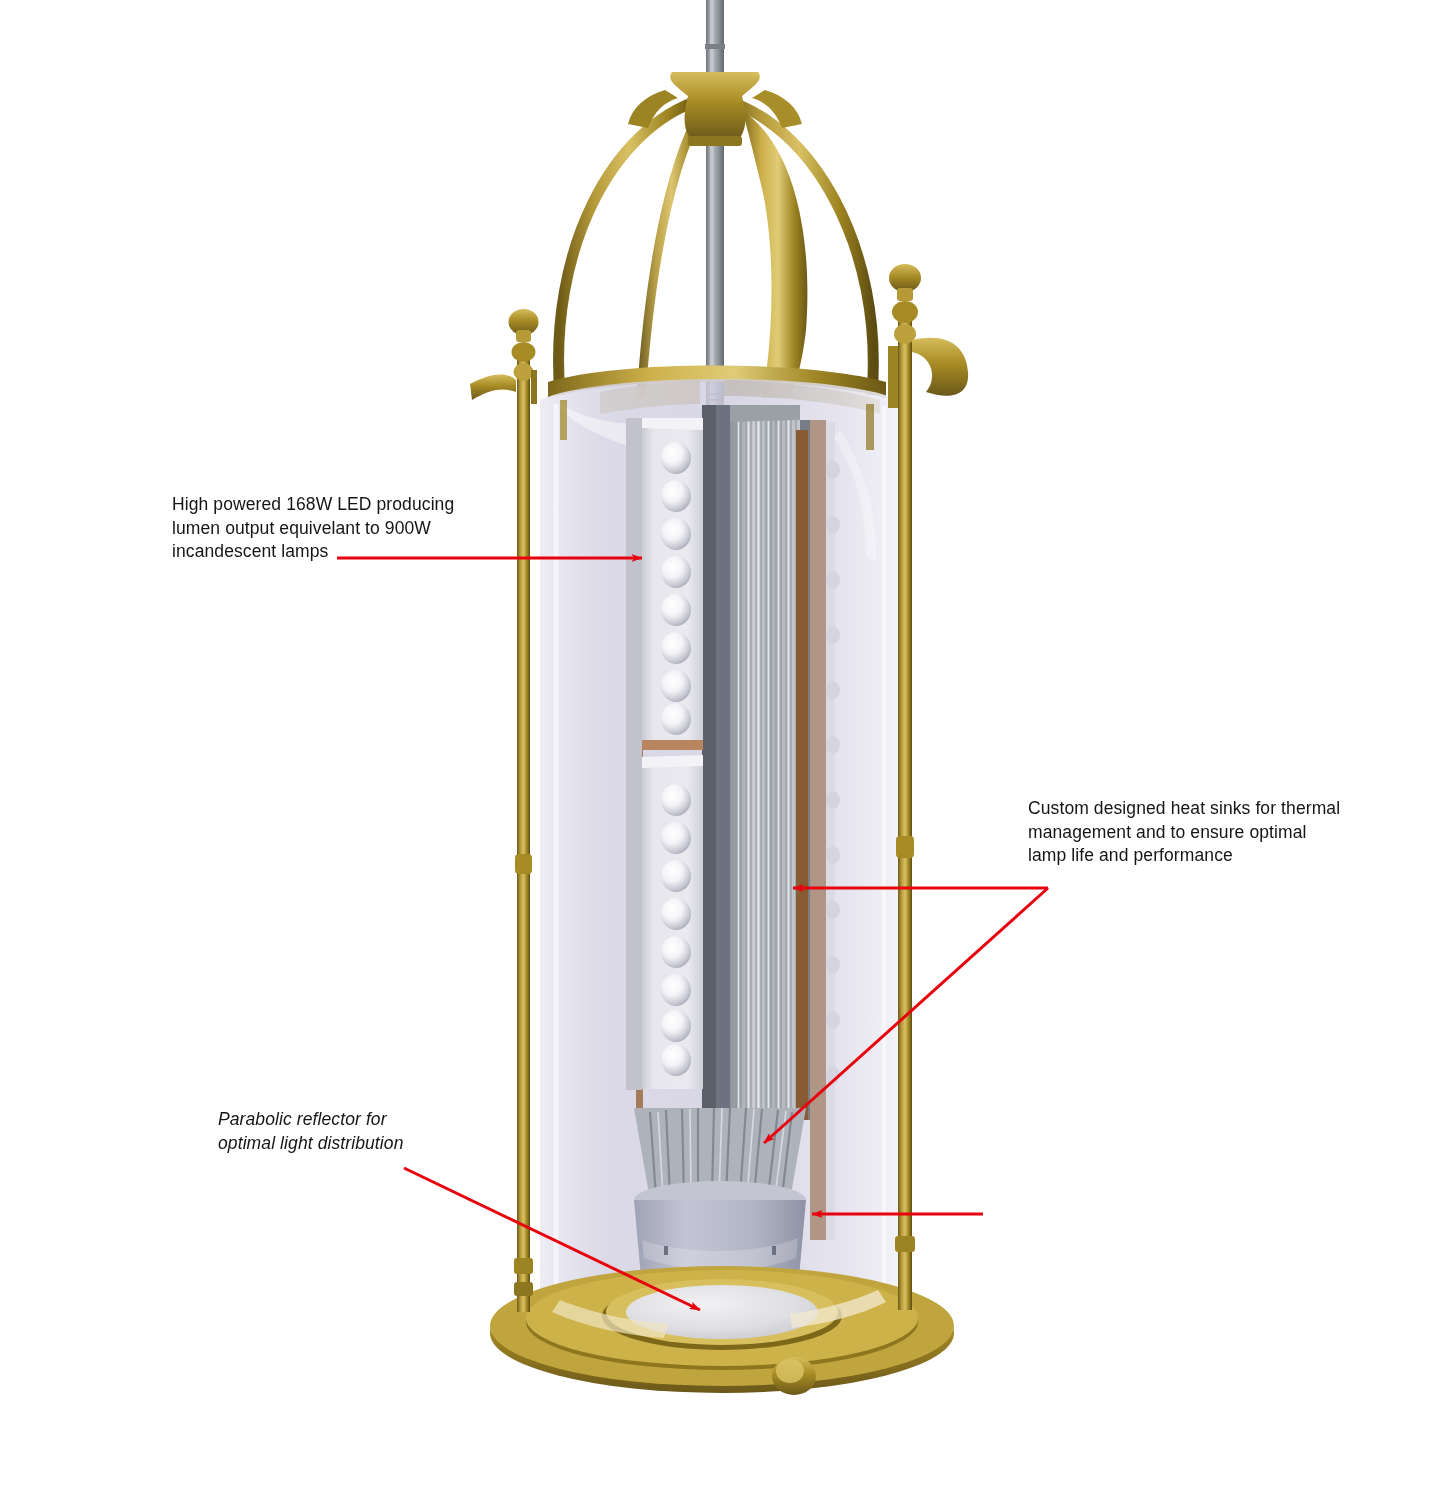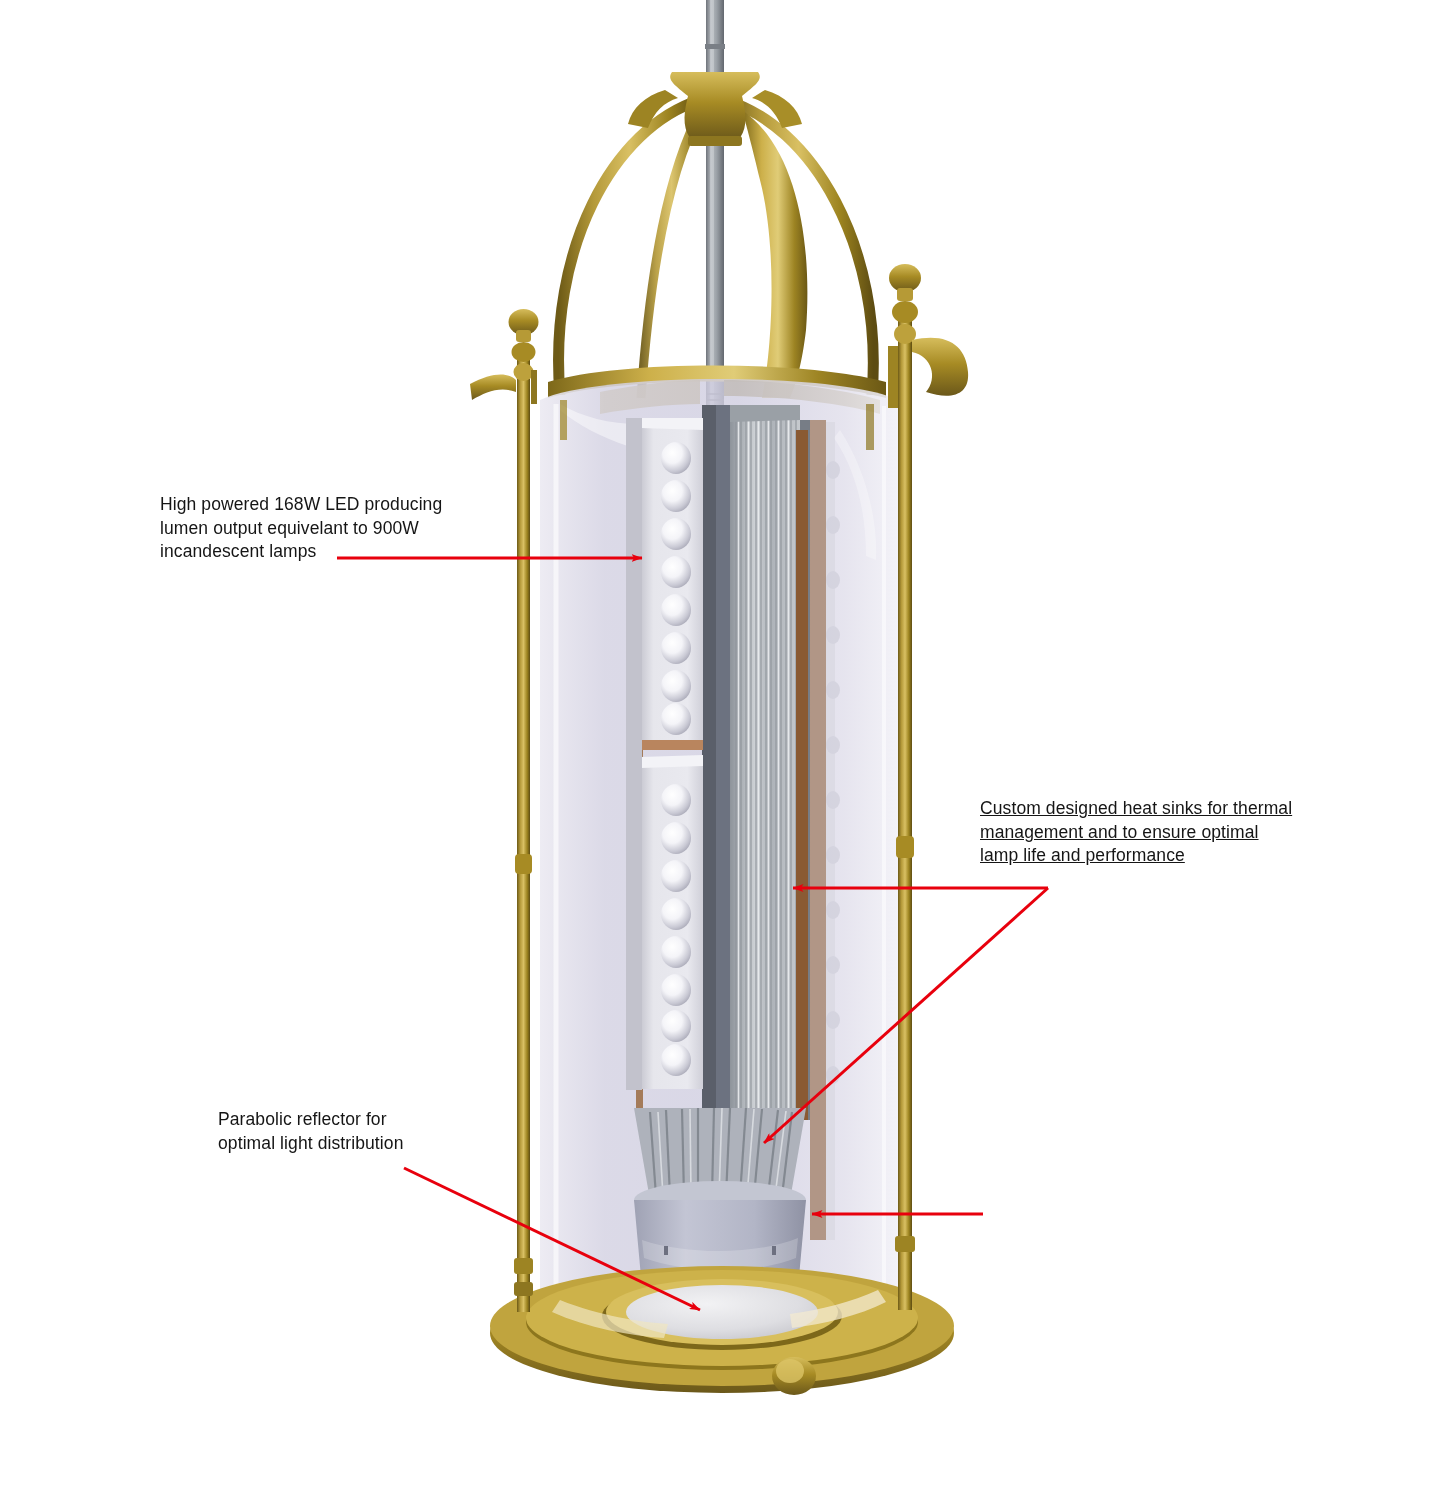--- a/index.html
+++ b/index.html
@@ -2,24 +2,24 @@
 <html><head>
 <meta charset="utf-8">
 <style>
   html,body{margin:0;padding:0;background:#ffffff;}
   body{width:1440px;height:1500px;position:relative;overflow:hidden;
        font-family:"Liberation Sans","DejaVu Sans",sans-serif;}
   #stage{position:absolute;inset:0;width:1440px;height:1500px;}
   #art{position:absolute;left:0;top:0;}
   .callout{position:absolute;color:#151515;font-size:17.5px;line-height:23.5px;
            letter-spacing:.1px;white-space:pre-line;}
-  .c-led168{left:160px;top:493px;width:300px;}
-  .c-heat{left:980px;top:797px;width:330px;text-decoration:underline;}
+  .c-led168{left:172px;top:493px;width:300px;}
+  .c-heat{left:1028px;top:797px;width:330px;}
   .c-led30{left:997px;top:1143px;width:340px;}
-  .c-reflector{left:218px;top:1108px;width:280px;}
+  .c-reflector{left:218px;top:1108px;width:280px;font-style:italic;}
 </style>
 </head>
 <body>
 
 <div id="stage">
 
 <svg id="art" width="1440" height="1500" viewBox="0 0 1440 1500" xmlns="http://www.w3.org/2000/svg">
   <defs>
     <linearGradient id="brassV" x1="0" y1="0" x2="1" y2="0">
       <stop offset="0" stop-color="#6d5a16"></stop>

